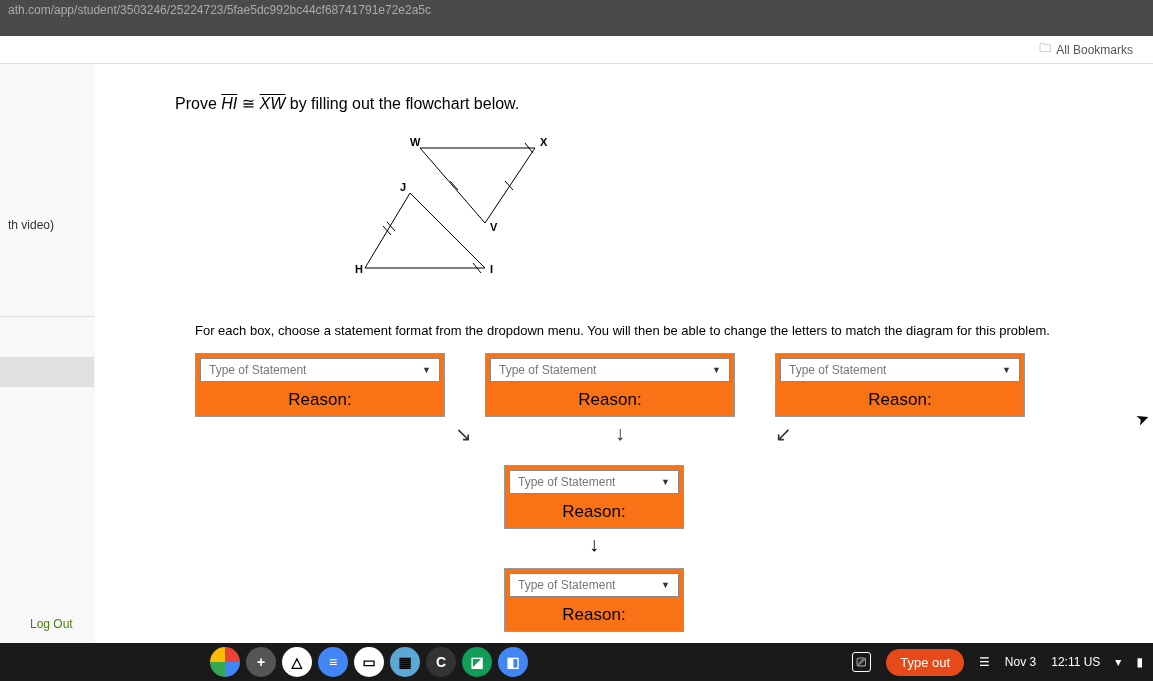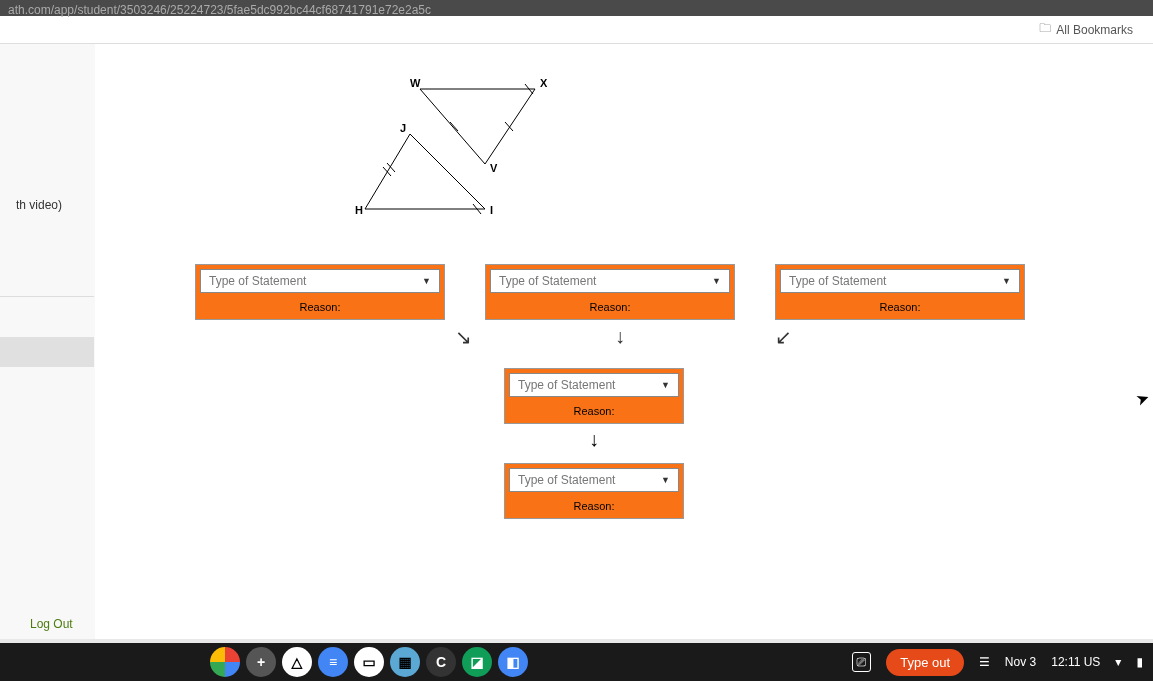--- a/index.html
+++ b/index.html
@@ -1,35 +1,35 @@
 <!DOCTYPE html>
 <html><head>
 <meta charset="utf-8">
 <style>
 * { box-sizing: border-box; margin: 0; padding: 0; }
 body { font-family: Arial, sans-serif; background: #e8e8e8; width: 1153px; height: 681px; overflow: hidden; position: relative; }
-.addr-bar { background: #4a4a4a; color: #aaa; padding: 3px 8px; font-size: 12px; height: 16px; }
+.addr-bar { background: #4a4a4a; color: #aaa; padding: 3px 8px; font-size: 12px; height: 36px; }
 .bookmarks-bar { background: #fff; height: 28px; border-bottom: 1px solid #ddd; display: flex; justify-content: flex-end; align-items: center; padding: 0 20px; font-size: 12px; color: #555; }
 .bookmarks-bar .folder-icon { margin-right: 5px; }
 .main-area { display: flex; height: 595px; background: #fff; }
 .sidebar { width: 95px; background: #f8f8f8; border-right: 1px solid transparent; padding-top: 150px; font-size: 12px; color: #333; }
-.sidebar .vlink { padding: 4px 16px; }
+.sidebar .vlink { padding: 4px 8px; }
 .sidebar .hr { height: 1px; background: #ddd; margin: 80px 0 0 0; }
 .sidebar .boxfill { background:#e0e0e0; height:30px; margin-top:40px; width:100%; }
 .content { flex: 1; padding: 30px 40px 0 80px; position: relative; }
 .prove-line { font-size: 16px; margin-bottom: 20px; }
 .seg { text-decoration: overline; font-style: italic; }
 .diagram { width: 240px; height: 150px; margin: 0 auto 40px 180px; position: relative; }
 .instr { font-size: 13px; margin: 20px 0 15px 20px; }
 .flow { position: relative; }
 .row1 { display: flex; gap: 40px; margin-left: 20px; }
 .box { border: 1px solid #999; background: #f97316; width: 250px; }
 .box .stmt { border: 1px solid #888; margin: 4px; padding: 4px 8px; display: flex; justify-content: space-between; align-items: center; font-size: 12px; color: #777; background:#fff; }
 .box .caret { font-size: 9px; color: #333; }
-.box .reason { text-align: center; font-size: 11px; padding: 4px 0 6px 0; }
+.box .reason { text-align: center; font-size: 17px; padding: 4px 0 6px 0; }
 .box.sm { width: 180px; }
 .row2, .row3 { display: flex; justify-content: center; margin-top: 8px; margin-left: -100px;}
 .arrows1 { position: relative; height: 40px; margin-left:20px; }
 .ar { position: absolute; font-size: 20px; color: #333; }
 .arrow-down { text-align: center; font-size: 20px; margin-left:-100px; padding:4px 0;}
 .logout { position: absolute; bottom: 50px; left: 30px; font-size: 12px; color: #4d7c0f; }
 .taskbar { position: absolute; bottom: 0; left: 0; right: 0; height: 38px; background: #1a1a1a; display: flex; align-items: center; padding: 0 10px; }
 .taskbar .icons { display: flex; gap: 6px; margin-left: 200px; }
 .taskbar .tb-icon { width: 30px; height: 30px; border-radius: 50%; background: #fff; display: flex; align-items: center; justify-content: center; font-size: 14px; font-weight: bold; }
 .taskbar .right { margin-left: auto; display: flex; align-items: center; gap: 15px; color: #fff; font-size: 12px; }
@@ -48,40 +48,44 @@
 </div>
 
 <div class="main-area">
   <div class="sidebar">
     <div class="vlink">th video)</div>
     <div class="hr"></div>
     <div class="boxfill"></div>
   </div>
 
   <div class="content">
+    <div class="prove-line">
+      <span>Prove </span><span class="seg">HI</span><span> ≅ </span><span class="seg">XW</span><span> by filling out the flowchart below.</span>
+    </div>
 
     <div class="diagram">
       <svg width="240" height="150">
         <polygon points="65,15 180,15 130,90" fill="none" stroke="#000" stroke-width="1"></polygon>
         <polygon points="10,135 130,135 55,60" fill="none" stroke="#000" stroke-width="1"></polygon>
         <line x1="95" y1="48" x2="103" y2="57" stroke="#000"></line>
         <line x1="150" y1="48" x2="158" y2="57" stroke="#000"></line>
         <line x1="28" y1="93" x2="36" y2="102" stroke="#000"></line>
         <line x1="32" y1="89" x2="40" y2="98" stroke="#000"></line>
         <line x1="118" y1="130" x2="126" y2="140" stroke="#000"></line>
         <line x1="170" y1="10" x2="178" y2="20" stroke="#000"></line>
       </svg>
       <span class="tri-label" style="left:55px;top:3px">W</span>
       <span class="tri-label" style="left:185px;top:3px">X</span>
       <span class="tri-label" style="left:45px;top:48px">J</span>
       <span class="tri-label" style="left:135px;top:88px">V</span>
       <span class="tri-label" style="left:0px;top:130px">H</span>
       <span class="tri-label" style="left:135px;top:130px">I</span>
     </div>
 
+    <div class="instr">For each box, choose a statement format from the dropdown menu. You will then be able to change the letters to match the diagram for this problem.</div>
 
     <div class="flow">
       <div class="row1">
         <div class="box">
           <div class="stmt">
             <span>Type of Statement</span>
               <span class="caret">▼</span>
           </div>
           <div class="reason">Reason:</div>
         </div>

